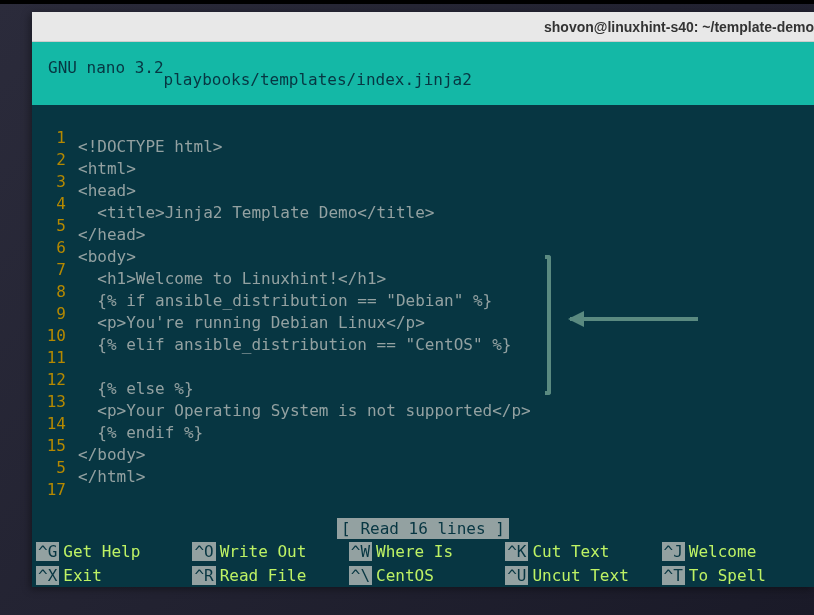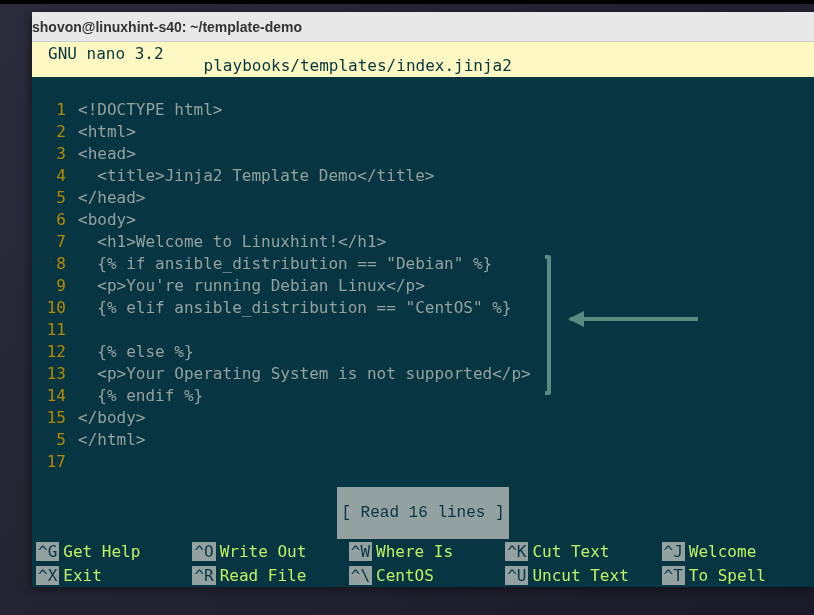--- a/index.html
+++ b/index.html
@@ -40,45 +40,44 @@
       background: #073642;
       display: flex;
       flex-direction: column;
       box-shadow: -2px 2px 8px rgba(0,0,0,0.4);
     }
     .titlebar {
       background: #e8e8e8;
       height: 30px;
       display: flex;
       align-items: center;
-      justify-content: flex-start;
+      justify-content: flex-end;
       border-bottom: 1px solid #ccc;
       position: relative;
     }
     .titlebar-text {
       color: #333;
       font-size: 14px;
       font-family: sans-serif;
       font-weight: bold;
     }
     .terminal {
       flex: 1;
       background: #073642;
       color: #93a1a1;
       font-size: 16px;
       position: relative;
       overflow: hidden;
     }
     .nano-header {
-      background: #fef9c3;
+      background: #14b8a6;
       color: #073642;
       display: flex;
-      padding: 2px 12px;
+      padding: 16px 12px;
       font-size: 16px;
-      gap: 40px;
     }
     .nano-header-left {
       flex: 0 0 auto;
       padding-left: 4px;
     }
     .nano-header-right {
       flex: 1;
       text-align: left;
       padding-right: 4px;
       margin-top: 12px;
@@ -95,34 +94,34 @@
       width: 38px;
       text-align: right;
       color: #b58900;
       padding-right: 4px;
       background: #073642;
     }
     .code {
       padding-left: 8px;
       color: #93a1a1;
       white-space: pre;
+      margin-top: 9px;
     }
     .status-line {
       position: absolute;
       bottom: 48px;
       left: 0;
       right: 0;
       text-align: center;
     }
     .status-badge {
       background: #93a1a1;
       color: #073642;
-      padding: 17px 4px;
+      padding: 1px 4px;
       display: inline-block;
-      font-family: Liberation Mono, monospace;
     }
     .shortcuts {
       position: absolute;
       bottom: 0;
       left: 0;
       right: 0;
       display: flex;
       flex-wrap: wrap;
     }
     .shortcut {

